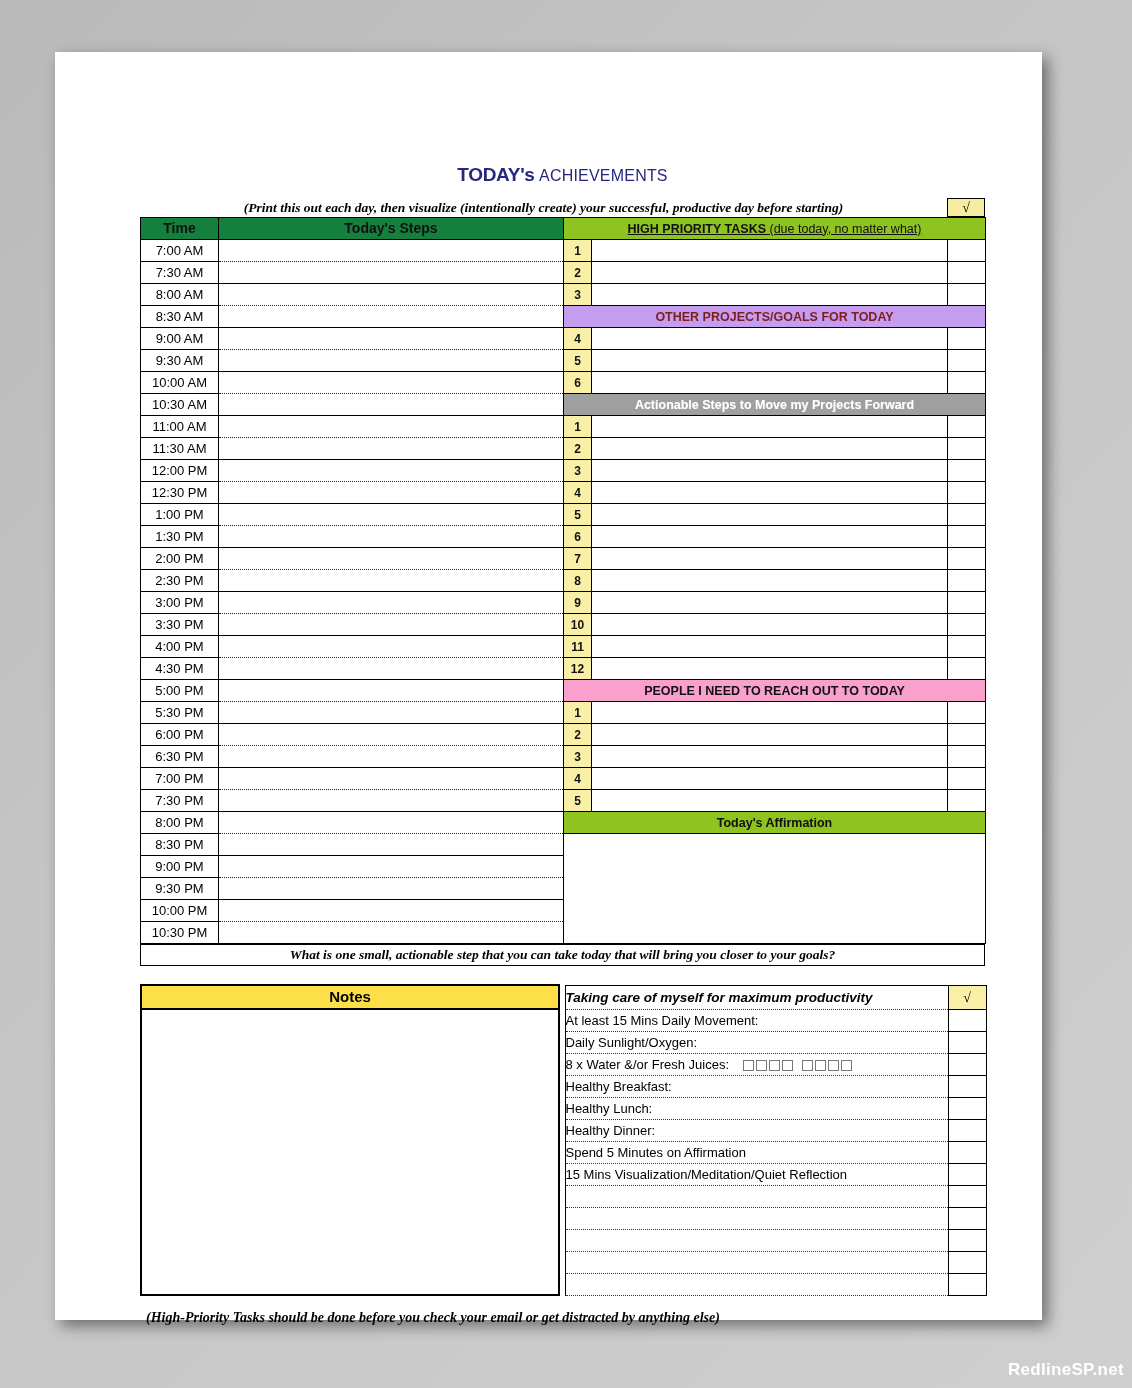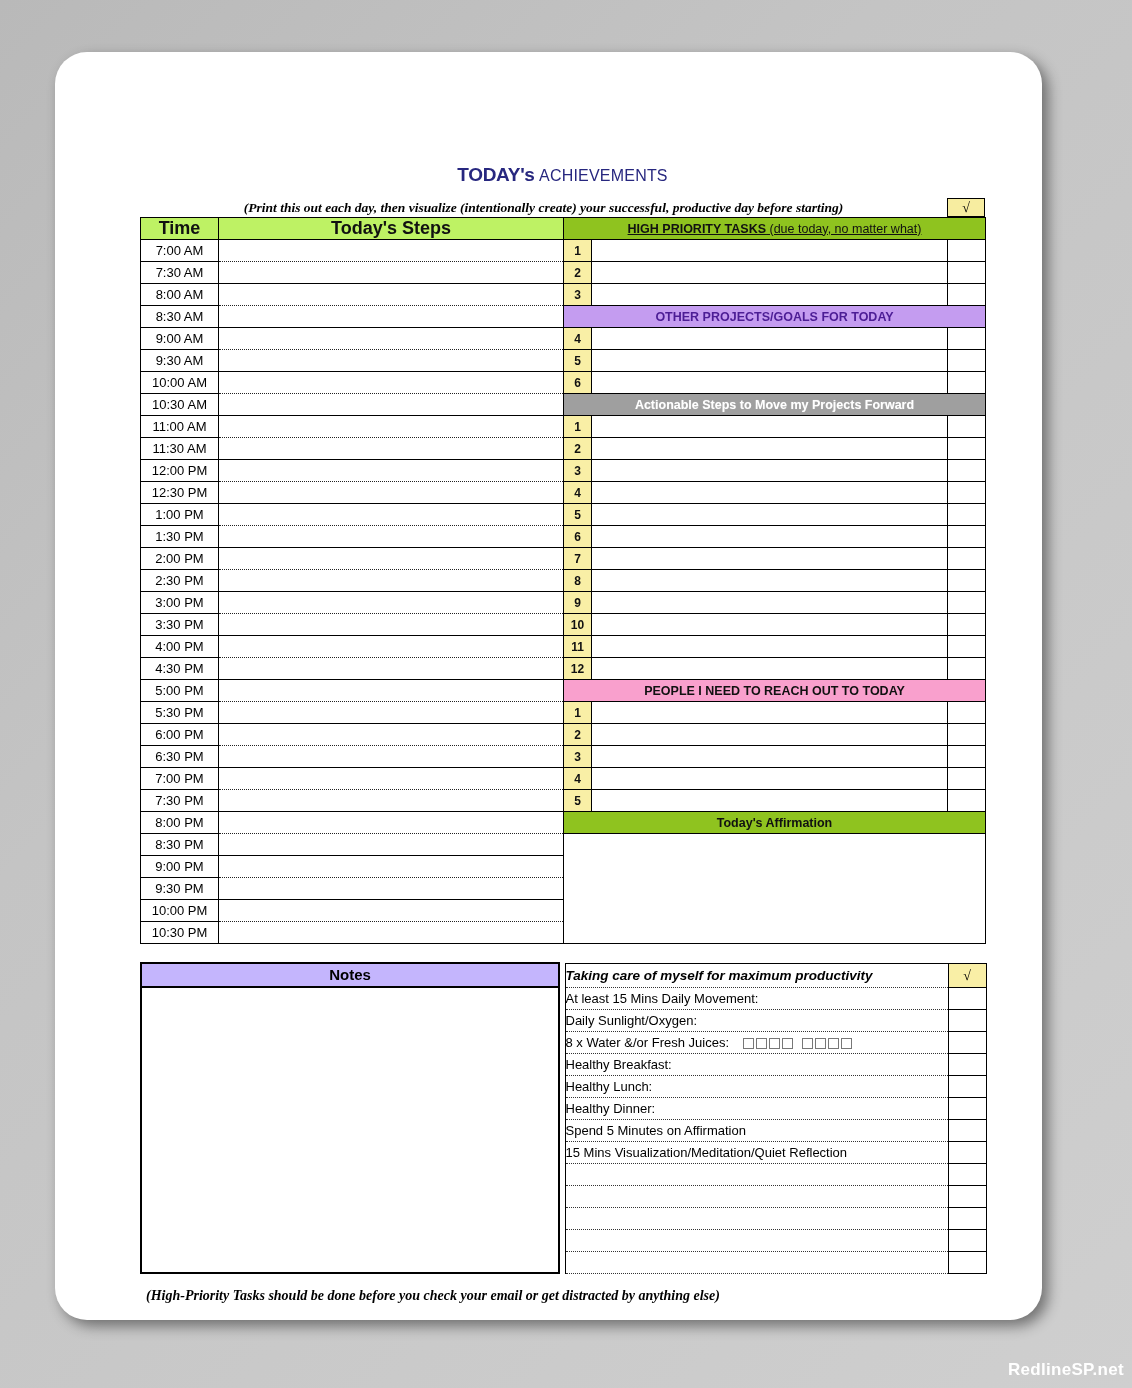--- a/index.html
+++ b/index.html
@@ -14,21 +14,20 @@
     width: 1132px; height: 1388px;
     background: linear-gradient(135deg,#b9b9b9 0%,#c4c4c4 35%,#cfcfcf 100%);
     overflow: hidden;
   }
   #page {
     position: absolute;
     left: 55px; top: 52px;
     width: 987px; height: 1268px;
     background: #ffffff;
     box-shadow: 6px 6px 14px rgba(0,0,0,0.45);
-    border-radius: 32px;
   }
   #sheet {
     position: absolute;
     left: 85px; top: 110px;
     width: 845px;
   }
 
   
   .title-row { text-align: center; padding-top: 2px; }
   .t-today {
@@ -119,34 +118,34 @@
 
   
   .sec {
     border: 1.6px solid #000;
     text-align: center;
     font-weight: bold;
     font-size: 12.5px;
     font-family: "Liberation Sans", sans-serif;
     line-height: 20px;
   }
-  .sec-purple { background: #c49cf0; color: #4c1d95; }
+  .sec-purple { background: #c49cf0; color: #7f1d1d; }
   .sec-gray   { background: #9f9f9f; color: #fff;
                 text-shadow: 0 0 1px rgba(255,255,255,0.4); }
   .sec-pink   { background: #f9a0cd; color: #111; }
   .sec-lime   { background: #8fc31f; color: #111; }
   .sec-head-green { background: #8fc31f; color: #111; text-decoration: underline; }
   .sec-normal { font-weight: normal; }
 
   .hdr-yellow {
-    background: #bef264;
+    background: #15803d;
     border: 1.6px solid #000;
     text-align: center;
     font-weight: bold;
-    font-size: 18px;
+    font-size: 14px;
     font-family: "Liberation Sans", sans-serif;
     line-height: 21px;
     color: #111;
   }
 
   
   .affirm-cell {
     background: #fff;
     border: 1.4px solid #000;
   }
@@ -165,21 +164,21 @@
   
   .lower { margin-top: 18px; }
   table.lower-grid {
     border-collapse: collapse;
     width: 845px;
     table-layout: fixed;
   }
   table.lower-grid td { padding: 0; }
 
   .notes-head {
-    background: #c4b5fd;
+    background: #fde047;
     border: 2px solid #000;
     text-align: center;
     font-weight: bold;
     font-size: 15px;
     font-family: "Liberation Sans", sans-serif;
     line-height: 22px;
     color: #000;
   }
   .notes-body {
     border-left: 2px solid #000;
@@ -481,20 +480,27 @@
               <td class="time-cell">10:00 PM</td>
               <td class="task-cell task-dotted"></td>
             </tr>
             <tr class="row-h">
               <td class="time-cell">10:30 PM</td>
               <td class="task-cell task-solid"></td>
             </tr>
           </tbody>
       </table>
 
+      <table class="grid">
+        <tbody>
+          <tr class="question-row">
+            <td colspan="5">What is one small, actionable step that you can take today that will bring you closer to your goals?</td>
+          </tr>
+        </tbody>
+      </table>
 
       <div class="lower">
         <table class="lower-grid">
           <colgroup>
             <col style="width:418px">
               <col style="width:6px">
             <col style="width:383px">
               <col style="width:38px">
           </colgroup>
           <tbody id="lower-body">

